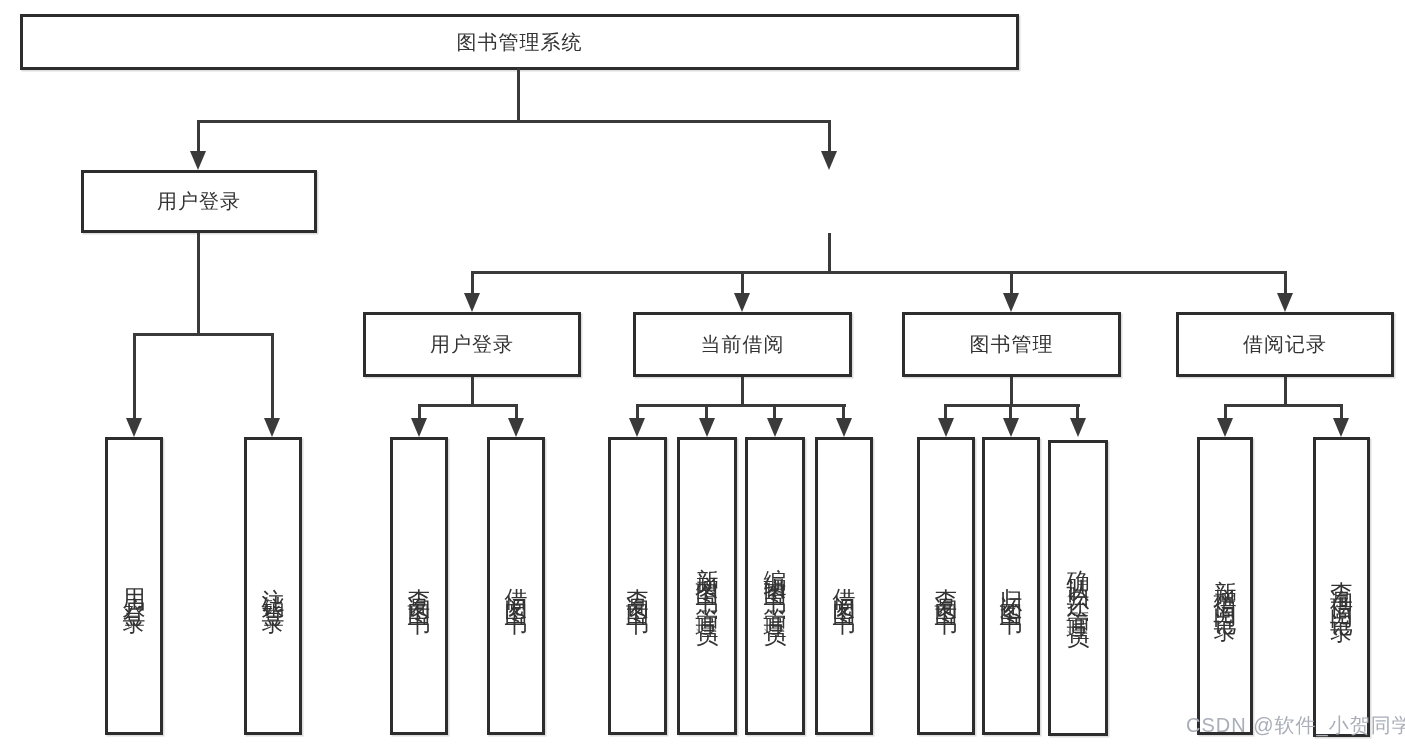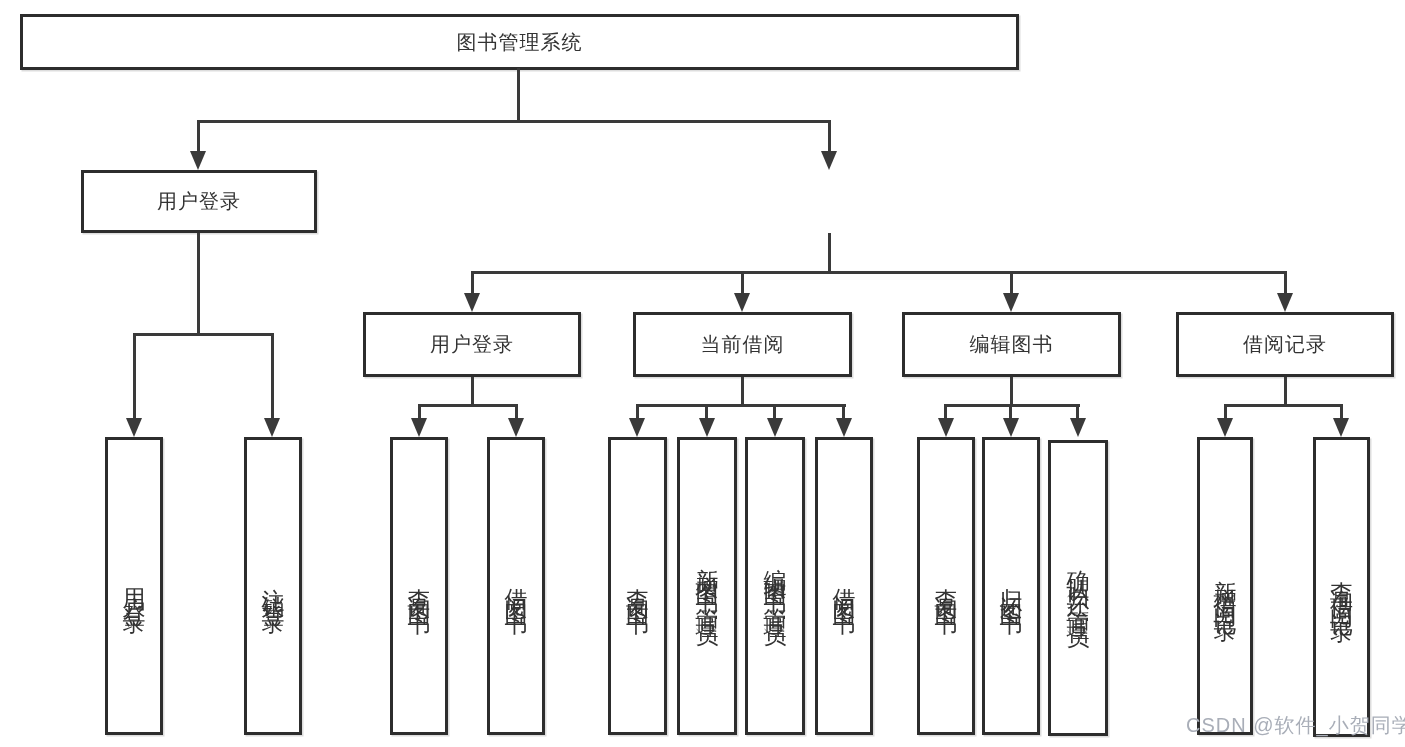--- a/index.html
+++ b/index.html
@@ -74,21 +74,21 @@
   <div class="line" style="left:1284px; top:271px; width:3px; height:26px;"></div>
   <div class="arrow" style="left:1277px; top:293px;"></div>
 
   <div class="box" style="left:363px; top:312px; width:218px; height:65px;">
     <span class="hlabel">用户登录</span>
   </div>
   <div class="box" style="left:633px; top:312px; width:219px; height:65px;">
     <span class="hlabel">当前借阅</span>
   </div>
   <div class="box" style="left:902px; top:312px; width:219px; height:65px;">
-    <span class="hlabel">编辑图书</span>
+    <span class="hlabel">图书管理</span>
   </div>
   <div class="box" style="left:1176px; top:312px; width:218px; height:65px;">
     <span class="hlabel">借阅记录</span>
   </div>
 
   <div class="line" style="left:471px; top:377px; width:3px; height:30px;"></div>
   <div class="line" style="left:418px; top:404px; width:100px; height:3px;"></div>
   <div class="line" style="left:418px; top:404px; width:3px; height:17px;"></div>
   <div class="arrow" style="left:411px; top:418px;"></div>
   <div class="line" style="left:515px; top:404px; width:3px; height:17px;"></div>

